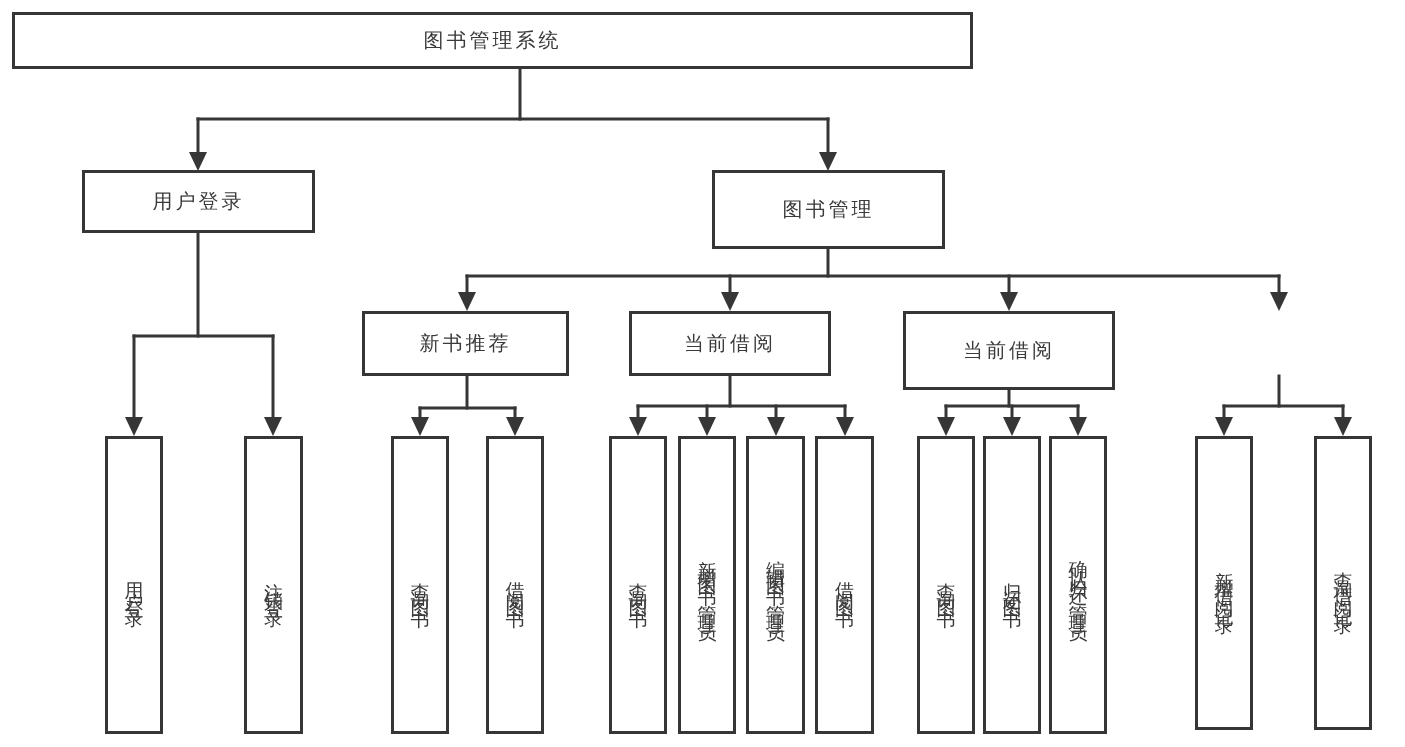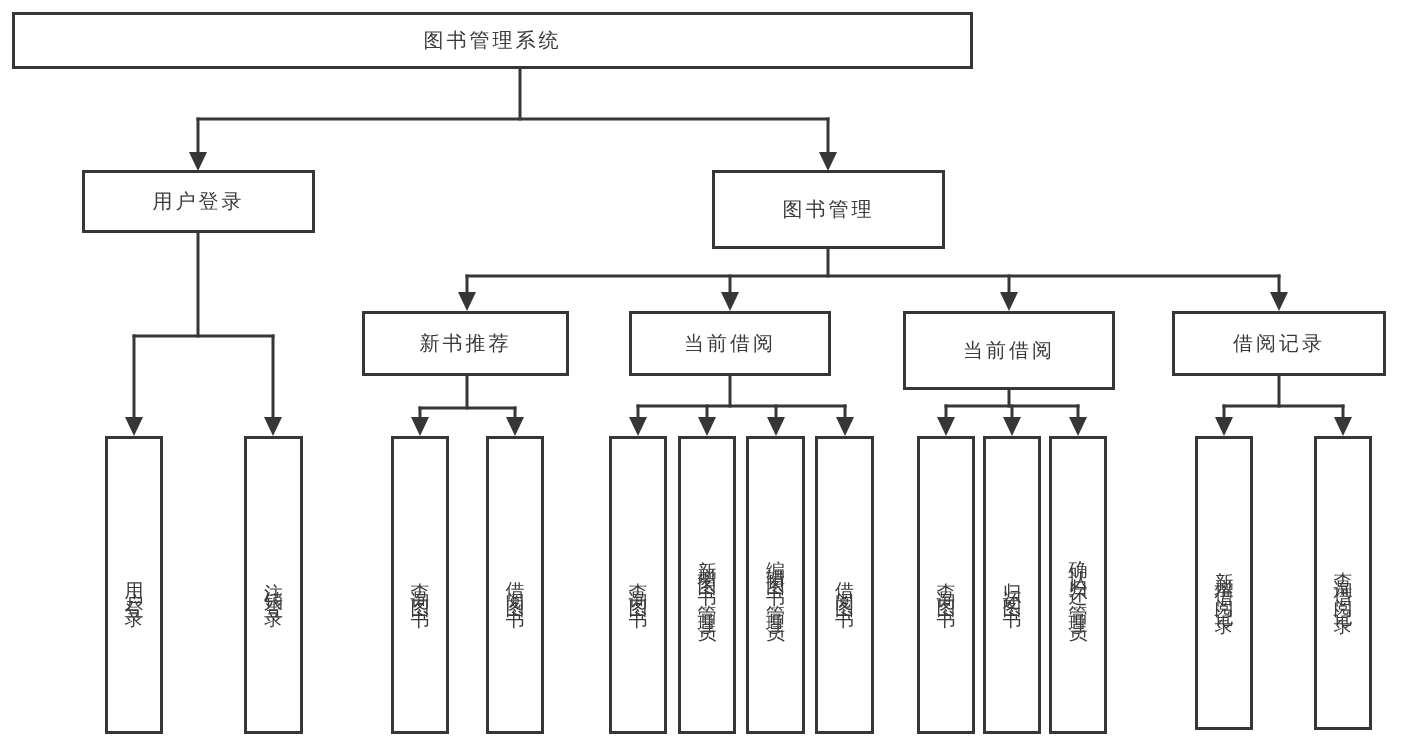--- a/index.html
+++ b/index.html
@@ -134,23 +134,20 @@
 
   <div class="box" style="left:362px;top:311px;width:207px;height:65px">
     <span class="label">新书推荐</span>
   </div>
   <div class="box" style="left:629px;top:311px;width:202px;height:65px">
     <span class="label">当前借阅</span>
   </div>
   <div class="box" style="left:903px;top:311px;width:212px;height:79px">
     <span class="label">当前借阅</span>
   </div>
-  <div class="box" style="left:1172px;top:311px;width:214px;height:65px">
-    <span class="label">借阅记录</span>
-  </div>
 
   <div class="box v" style="left:105px;top:436px;width:58px;height:298px">
     <span class="label">用户登录</span>
   </div>
   <div class="box v" style="left:244px;top:436px;width:59px;height:298px">
     <span class="label">注销登录</span>
   </div>
 
   <div class="box v" style="left:391px;top:436px;width:58px;height:298px">
     <span class="label">查询图书</span>

